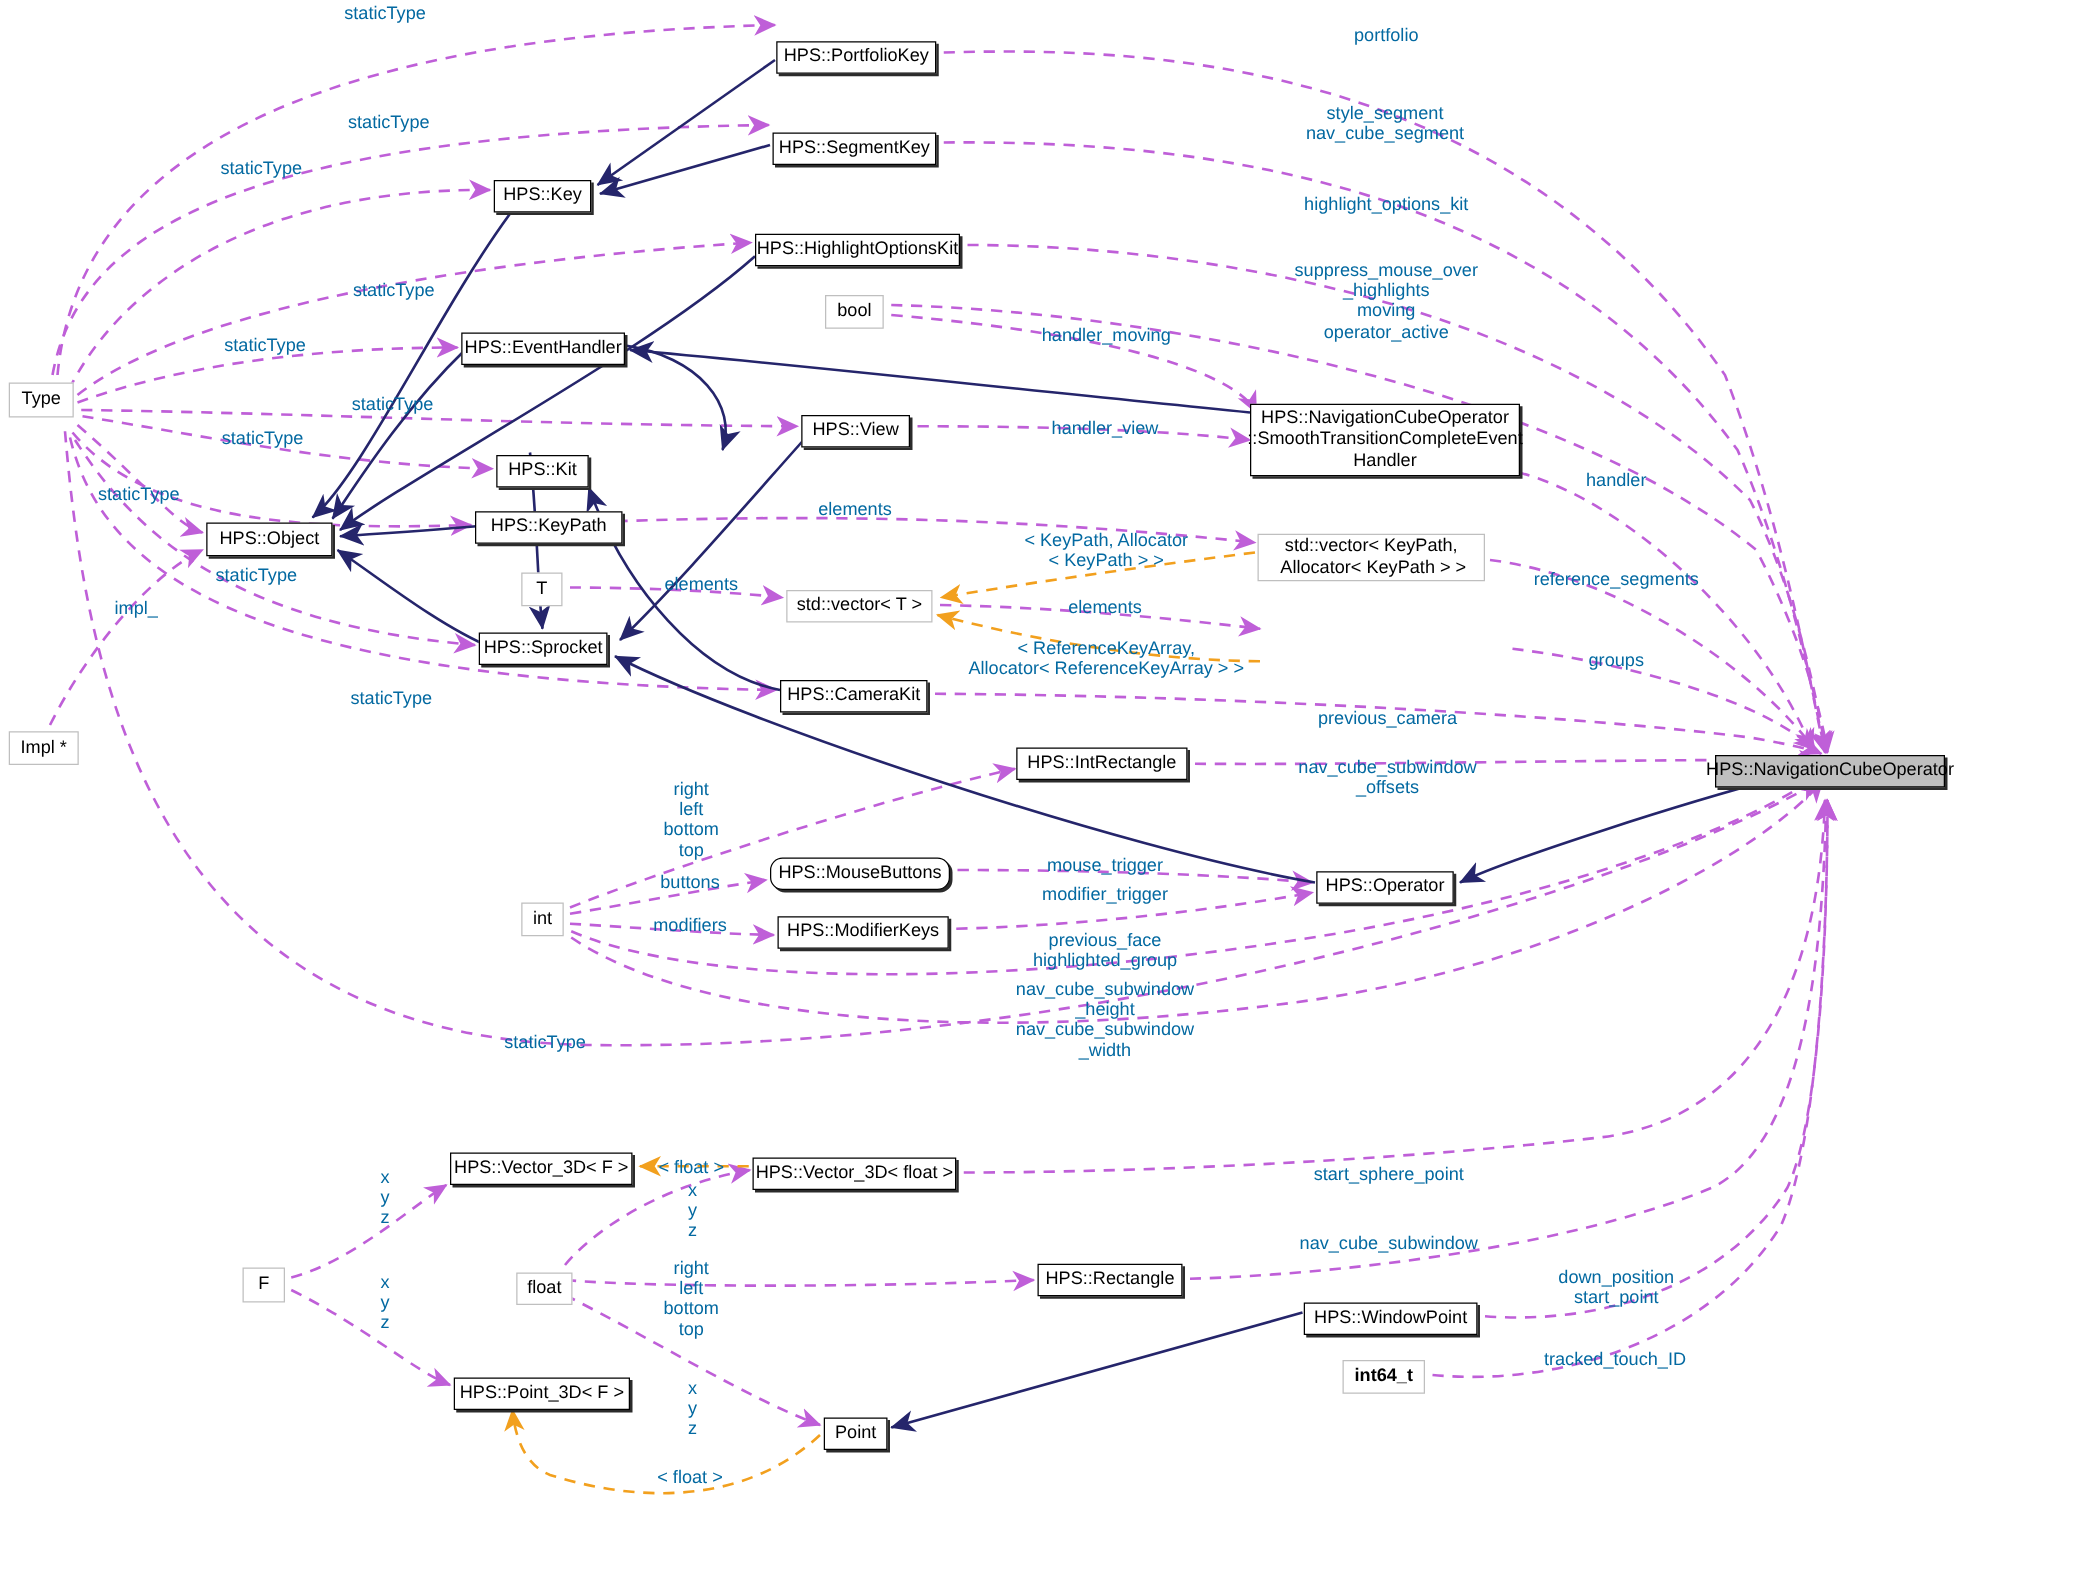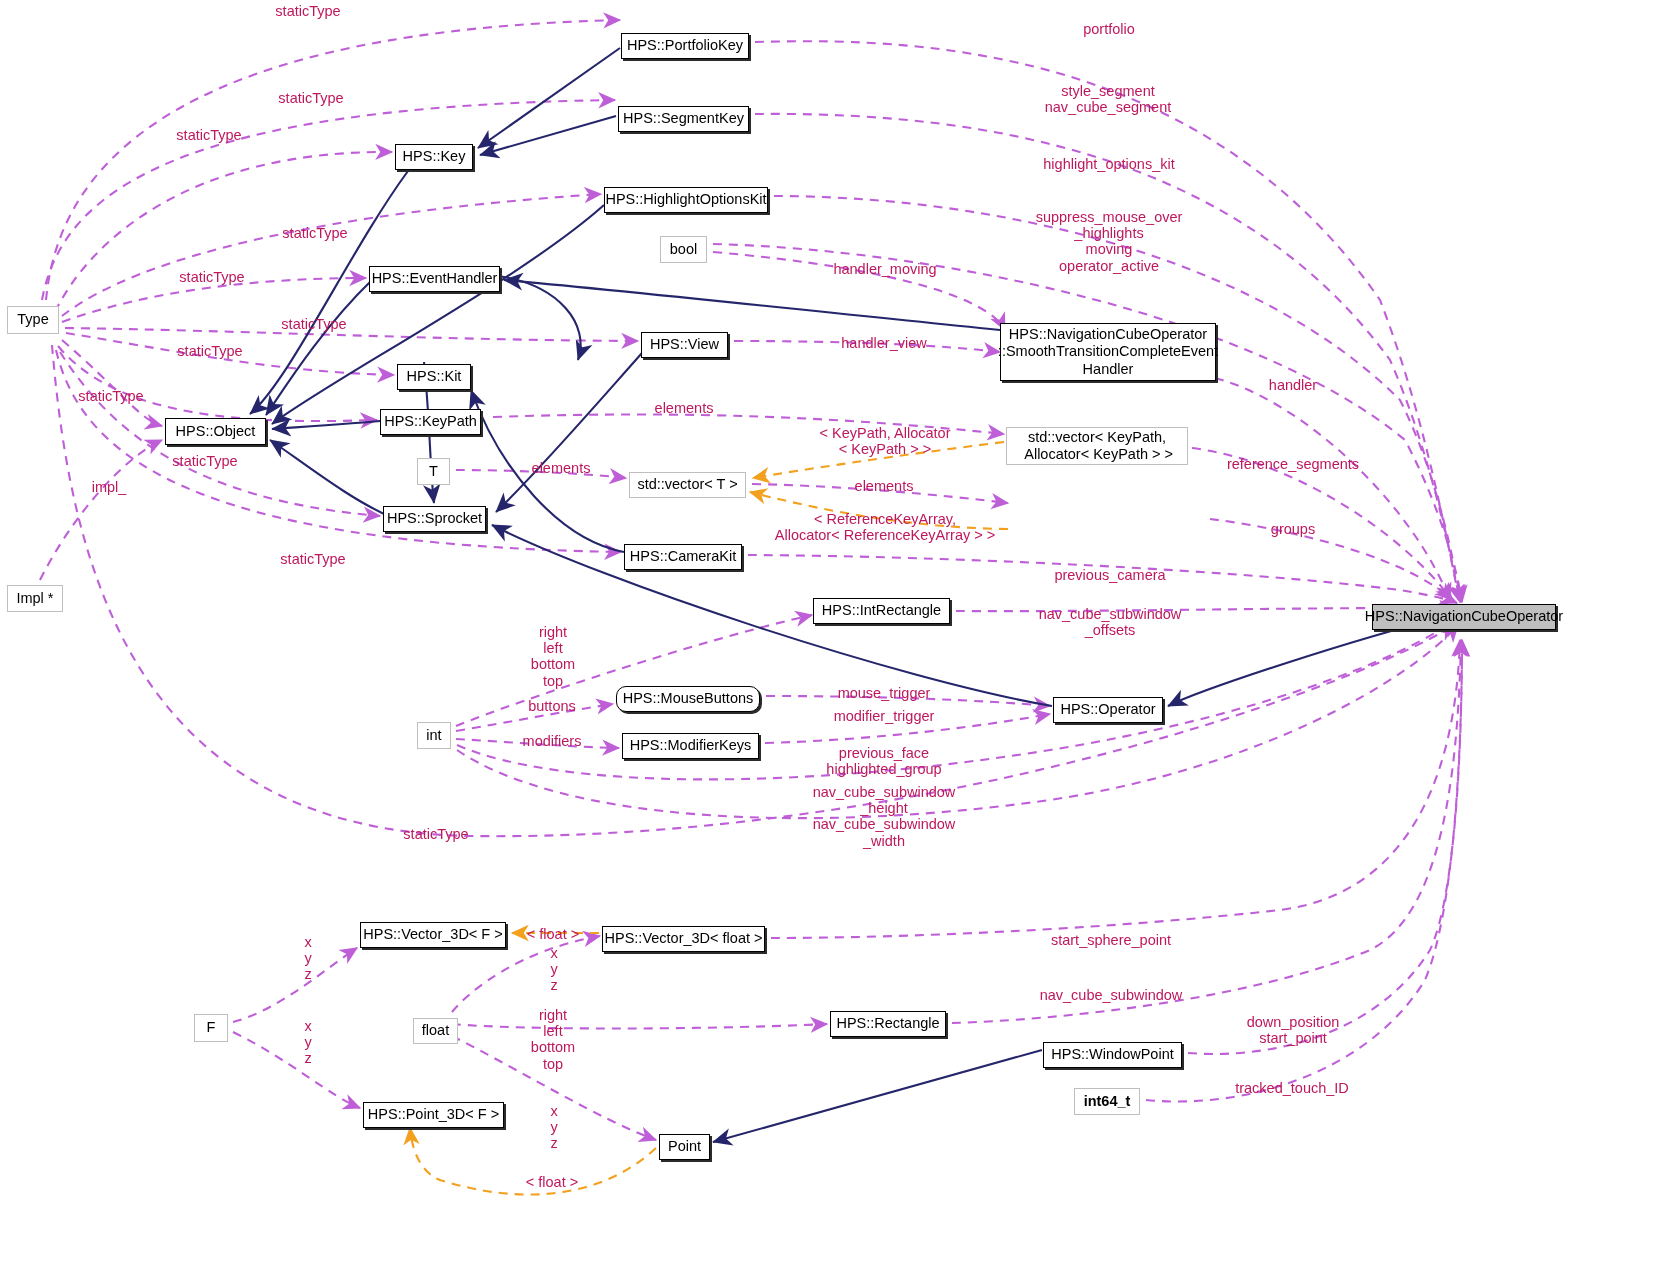--- a/index.html
+++ b/index.html
@@ -50,21 +50,21 @@
   }
   .node.highlight {
     background: #bfbfbf;
     border: 1px solid #000000;
     box-shadow: 2px 2px 0 0 #2b2b2b;
   }
   .elabel {
     position: absolute;
     font-size: 14.5px;
     line-height: 1.12;
-    color: #be185d;
+    color: #0369a1;
     text-align: center;
     white-space: pre;
     transform: translateX(-50%);
     pointer-events: none;
   }
 </style>
 </head>
 <body>
 
 <div id="canvas">
@@ -168,21 +168,21 @@
   <div class="node plain" style="left:194px;top:1014px;width:34px;height:28px;"><span>F</span></div>
 
   <div class="node cls" style="left:165px;top:418px;width:101px;height:27px;"><span>HPS::Object</span></div>
 
   <div class="node cls" style="left:395px;top:144px;width:78px;height:26px;"><span>HPS::Key</span></div>
 
   <div class="node cls" style="left:369px;top:266px;width:131px;height:26px;"><span>HPS::EventHandler</span></div>
 
   <div class="node cls" style="left:397px;top:364px;width:74px;height:26px;"><span>HPS::Kit</span></div>
 
-  <div class="node cls" style="left:380px;top:409px;width:101px;height:26px;"><span>HPS::KeyPath</span></div>
+  <div class="node cls" style="left:380px;top:409px;width:118px;height:26px;"><span>HPS::KeyPath</span></div>
 
   <div class="node plain" style="left:417px;top:458px;width:33px;height:27px;"><span>T</span></div>
 
   <div class="node cls" style="left:383px;top:506px;width:103px;height:26px;"><span>HPS::Sprocket</span></div>
 
   <div class="node cls" style="left:621px;top:33px;width:128px;height:26px;"><span>HPS::PortfolioKey</span></div>
 
   <div class="node cls" style="left:618px;top:106px;width:131px;height:26px;"><span>HPS::SegmentKey</span></div>
 
   <div class="node cls" style="left:604px;top:187px;width:164px;height:26px;"><span>HPS::HighlightOptionsKit</span></div>

